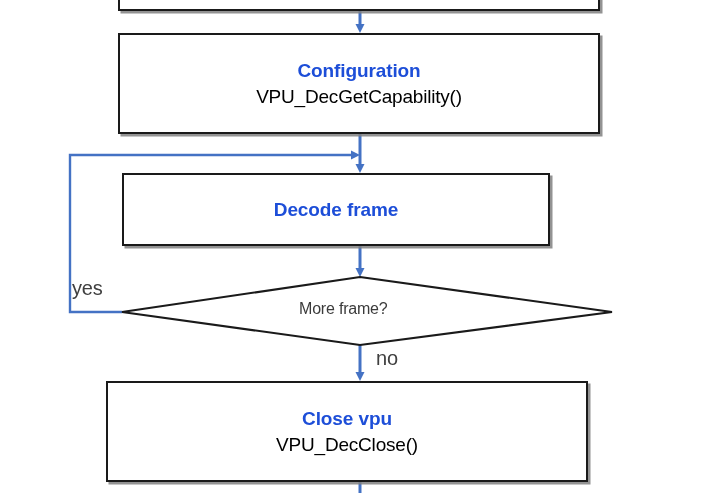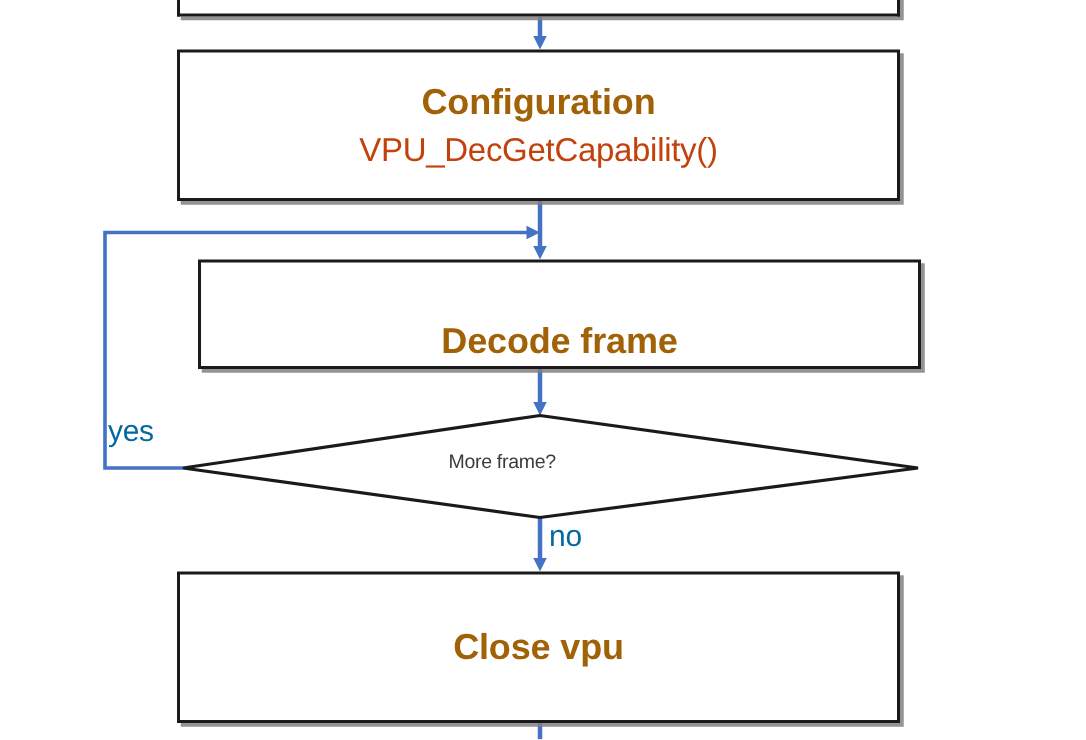--- a/index.html
+++ b/index.html
@@ -33,44 +33,44 @@
     border: 2px solid #1a1a1a;
     box-shadow: 2.5px 2.5px 0 0 rgba(128,128,128,0.85);
     display: flex;
     flex-direction: column;
     align-items: center;
     justify-content: center;
     text-align: center;
   }
   .proc-title {
     font-weight: bold;
-    font-size: 24px;
-    color: #a16207;
+    font-size: 19px;
+    color: #1d4ed8;
     line-height: 1.32;
     letter-spacing: -0.1px;
     white-space: nowrap;
   }
   .proc-line {
-    font-size: 22px;
-    color: #c2410c;
+    font-size: 19px;
+    color: #000000;
     line-height: 1.32;
     letter-spacing: -0.2px;
     white-space: nowrap;
   }
   .diamond-label {
     position: absolute;
-    font-size: 13px;
+    font-size: 16px;
     color: #3b3b3b;
     letter-spacing: -0.2px;
     white-space: nowrap;
   }
   .edge-label {
     position: absolute;
     font-size: 20px;
-    color: #0369a1;
+    color: #404040;
     letter-spacing: -0.2px;
     white-space: nowrap;
   }
   .partial-box-top {
     position: absolute;
     box-sizing: border-box;
     background: #ffffff;
     border: 2px solid #1a1a1a;
     border-top: none;
     box-shadow: 2.5px 2.5px 0 0 rgba(128,128,128,0.85);
@@ -128,27 +128,28 @@
     </g>
   </svg>
 
   <div class="partial-box-top" style="left:118px; top:-14px; width:482px; height:25px;"></div>
 
   <div class="proc-box" style="left:118px; top:33px; width:482px; height:101px;">
     <div class="proc-title">Configuration</div>
     <div class="proc-line">VPU_DecGetCapability()</div>
   </div>
 
-  <div class="proc-box" style="left:132px; top:173px; width:482px; height:73px;justify-content:flex-end;">
+  <div class="proc-box" style="left:122px; top:173px; width:428px; height:73px;">
     <div class="proc-title">Decode frame</div>
   </div>
 
   <div class="diamond-label" style="left:299px; top:300px;">More frame?</div>
 
   <div class="edge-label" style="left:72px; top:277px;">yes</div>
 
-  <div class="edge-label" style="left:366px; top:347px;text-align:center;">no</div>
+  <div class="edge-label" style="left:376px; top:347px;text-align:center;">no</div>
 
-  <div class="proc-box" style="left:118px; top:381px; width:482px; height:101px;">
+  <div class="proc-box" style="left:106px; top:381px; width:482px; height:101px;">
     <div class="proc-title">Close vpu</div>
+    <div class="proc-line">VPU_DecClose()</div>
   </div>
 
 </div>
 
 </body></html>

